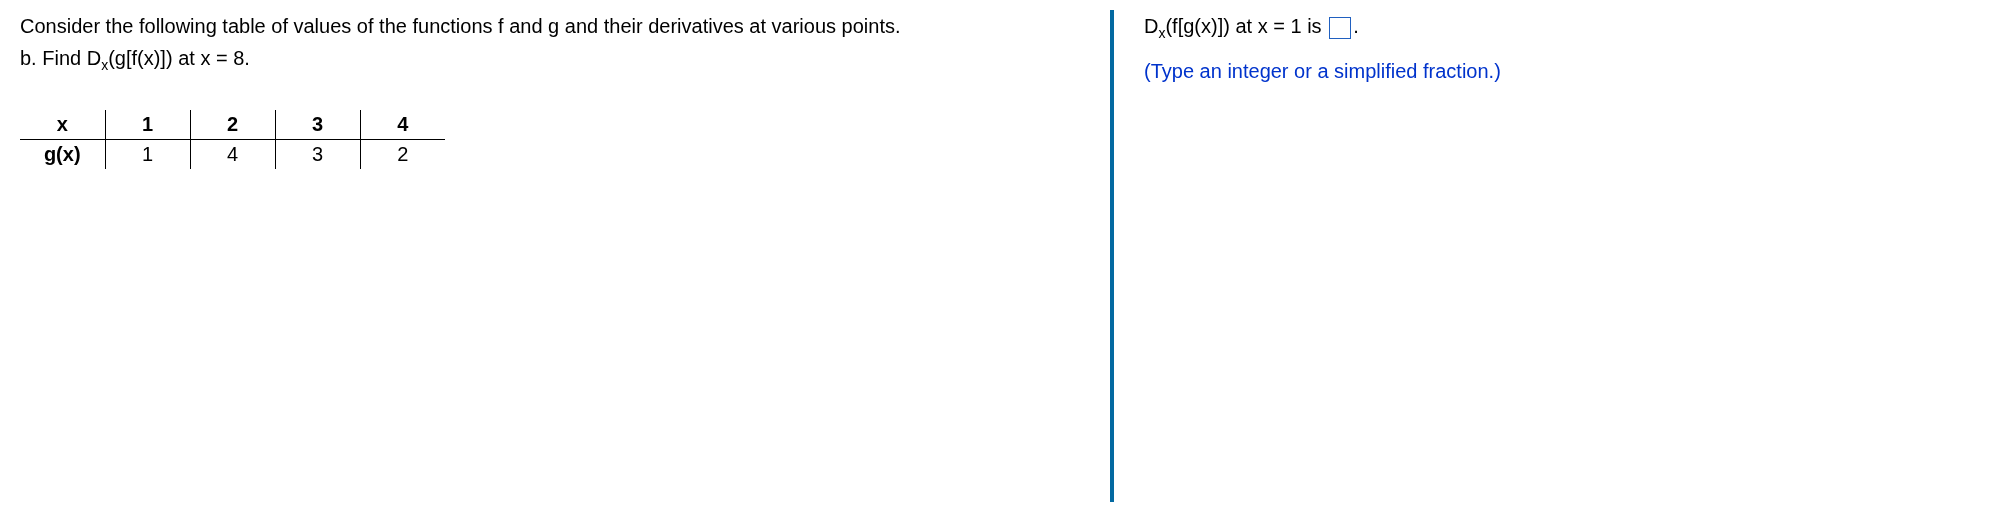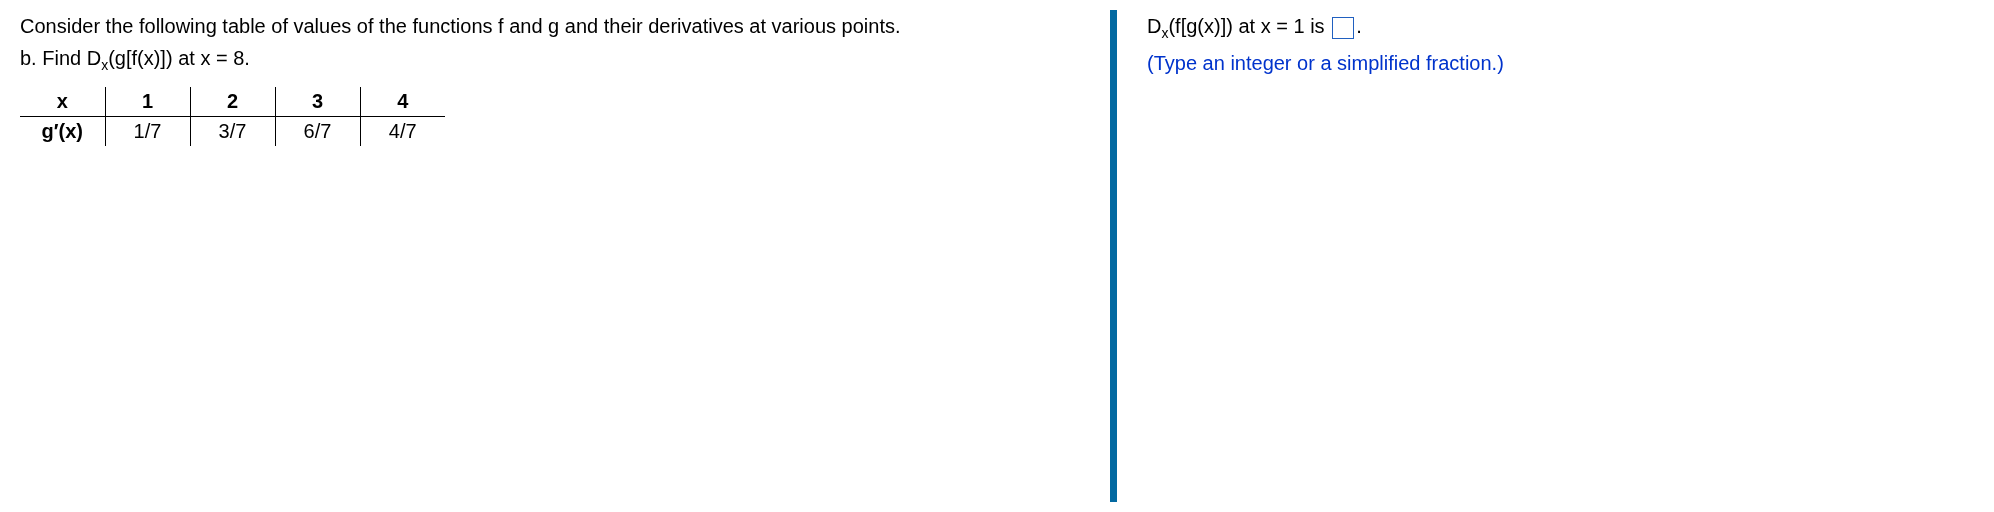--- a/index.html
+++ b/index.html
@@ -16,25 +16,25 @@
       width: 1994px;
       height: 512px;
     }
     .left-panel {
       width: 1090px;
       padding-right: 20px;
     }
     .right-panel {
       flex: 1;
       padding-left: 30px;
-      border-left: 7px solid #0369a1;
+      border-left: 4px solid #0369a1;
     }
     .problem-text {
       line-height: 1.6;
-      margin-bottom: 11px;
+      margin-bottom: 34px;
     }
     .sub-x {
       font-size: 14px;
       vertical-align: sub;
     }
     .data-table {
       border-collapse: collapse;
       margin-top: 10px;
     }
     .data-table td, .data-table th {
@@ -60,21 +60,21 @@
     .answer-box {
       display: inline-block;
       width: 22px;
       height: 22px;
       border: 1px solid #2060c0;
       vertical-align: middle;
       margin: 0 2px;
     }
     .instruction {
       color: #0033cc;
-      margin-top: 8px;
+      margin-top: 16px;
     }
     .answer-line {
       line-height: 1.6;
     }
   </style>
 </head>
 <body>
 
 <div class="left-panel">
   <div class="problem-text">
@@ -89,25 +89,25 @@
       <tr>
         <th>x</th>
         <th>1</th>
         <th>2</th>
         <th>3</th>
         <th>4</th>
       </tr>
     </thead>
     <tbody>
       <tr>
-        <td>g′(x)</td>
-        <td>1/7</td>
-        <td>3/7</td>
-        <td>6/7</td>
-        <td>4/7</td>
+        <td>g(x)</td>
+        <td>1</td>
+        <td>4</td>
+        <td>3</td>
+        <td>2</td>
       </tr>
     </tbody>
   </table>
 </div>
 
 <div class="right-panel">
   <div class="answer-line">
     <span>D</span><span class="sub-x">x</span><span>(f[g(x)]) at x = 1 is </span><span class="answer-box"></span><span>.</span>
   </div>
   <div class="instruction">(Type an integer or a simplified fraction.)</div>

